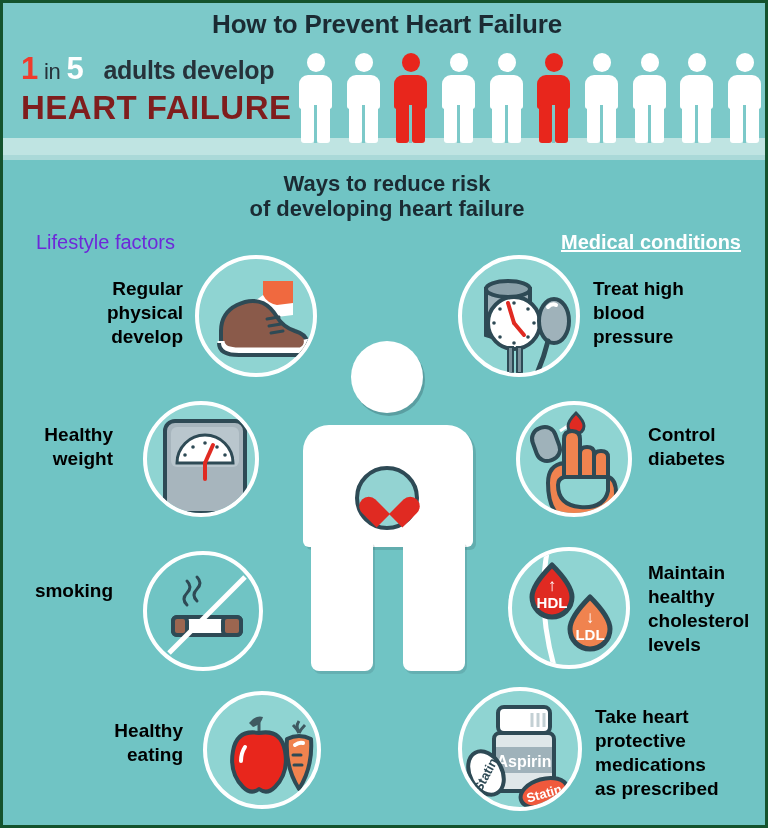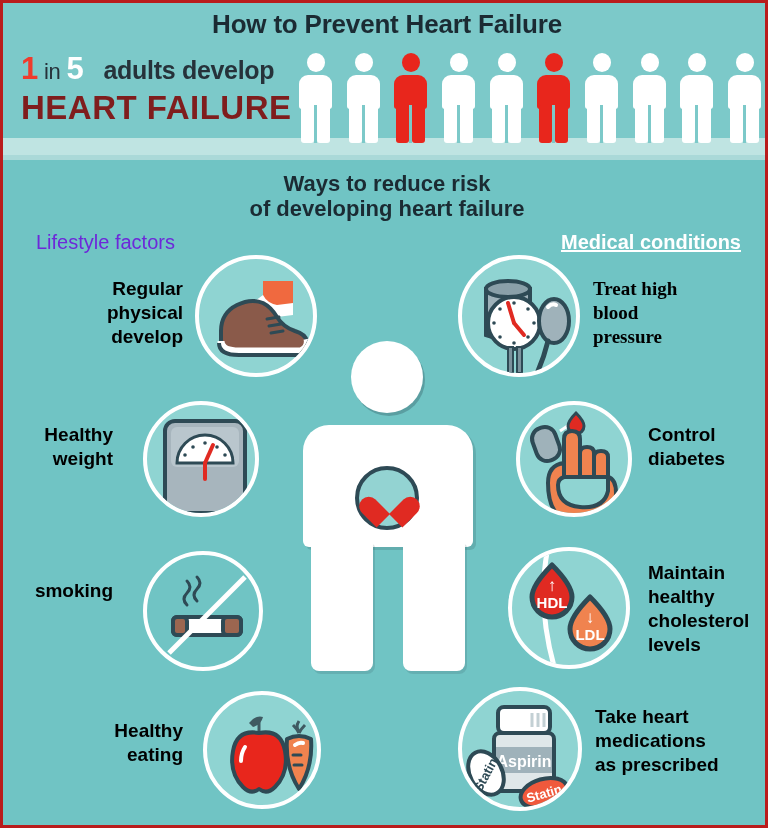--- a/index.html
+++ b/index.html
@@ -4,21 +4,21 @@
 <style>
   html,body{margin:0;padding:0;background:#ffffff;}
   body{font-family:"Liberation Sans", sans-serif;}
 
   #infographic{
     position:relative;
     width:768px;
     height:828px;
     overflow:hidden;
     box-sizing:border-box;
-    border:3px solid #b91c1c;
+    border:3px solid #14532d;
     background:#6ec6c6;
   }
 
   
   #header-band{
     position:absolute;
     left:0; top:0;
     width:768px; height:135px;
     background:#7cc9c9;
   }
@@ -396,21 +396,21 @@
         </g>
         <path d="M52 64 L46 44" stroke="#e02a22" stroke-width="4" stroke-linecap="round"></path>
         <path d="M52 64 L62 76" stroke="#e02a22" stroke-width="4" stroke-linecap="round"></path>
         <rect x="46" y="88" width="5" height="26" fill="#7b929c" stroke="#2e4a55" stroke-width="2"></rect>
         <rect x="55" y="88" width="5" height="26" fill="#7b929c" stroke="#2e4a55" stroke-width="2"></rect>
         <ellipse cx="92" cy="62" rx="15" ry="22" fill="#9fb2ba" stroke="#2e4a55" stroke-width="4"></ellipse>
         <path d="M86 82 q-4 16 -10 30" stroke="#2e4a55" stroke-width="5" fill="none" stroke-linecap="round"></path>
         <path d="M86 48 q4 -4 8 -2" stroke="#ffffff" stroke-width="4" fill="none" stroke-linecap="round"></path>
       </svg>
     </div>
-    <div class="item-label" style="left:590px;top:22px;width:170px;font-family:Liberation Serif, serif;">
+    <div class="item-label" style="left:590px;top:22px;width:170px;">
         <div>Treat high</div>
         <div>blood</div>
         <div>pressure</div>
       </div>
   </div>
 
   <div class="item" style="left:0;top:398px;">
     <div class="icon-circle" style="left:513px;top:0;width:116px;height:116px;">
       <svg width="116" height="116" viewBox="0 0 116 116">
         <rect x="14" y="22" width="24" height="34" rx="11" fill="#9fb2ba" stroke="#2e4a55" stroke-width="4" transform="rotate(-20 26 39)"></rect>
@@ -461,20 +461,21 @@
         <rect x="34" y="56" width="56" height="26" fill="#9fb2ba"></rect>
         <text x="62" y="76" text-anchor="middle" fill="#ffffff" font-size="16" font-family="Liberation Sans, sans-serif" font-weight="bold">Aspirin</text>
         <ellipse cx="24" cy="82" rx="16" ry="23" fill="#ffffff" stroke="#2e4a55" stroke-width="4" transform="rotate(-28 24 82)"></ellipse>
         <text x="24" y="88" text-anchor="middle" fill="#2e4a55" font-size="13" font-family="Liberation Sans, sans-serif" font-weight="bold" transform="rotate(-62 24 84)">Statin</text>
         <ellipse cx="82" cy="102" rx="24" ry="14" fill="#f0593c" stroke="#2e4a55" stroke-width="4" transform="rotate(-16 82 102)"></ellipse>
         <text x="82" y="107" text-anchor="middle" fill="#ffffff" font-size="13" font-family="Liberation Sans, sans-serif" font-weight="bold" transform="rotate(-16 82 102)">Statin</text>
       </svg>
     </div>
     <div class="item-label" style="left:592px;top:18px;width:170px;">
         <div>Take heart</div>
+        <div>protective</div>
         <div>medications</div>
         <div>as prescribed</div>
       </div>
   </div>
 
   <div id="central-figure">
     <div id="cf-head"></div>
     <div id="cf-body"></div>
     <div id="cf-leg-l"></div>
     <div id="cf-leg-r"></div>

